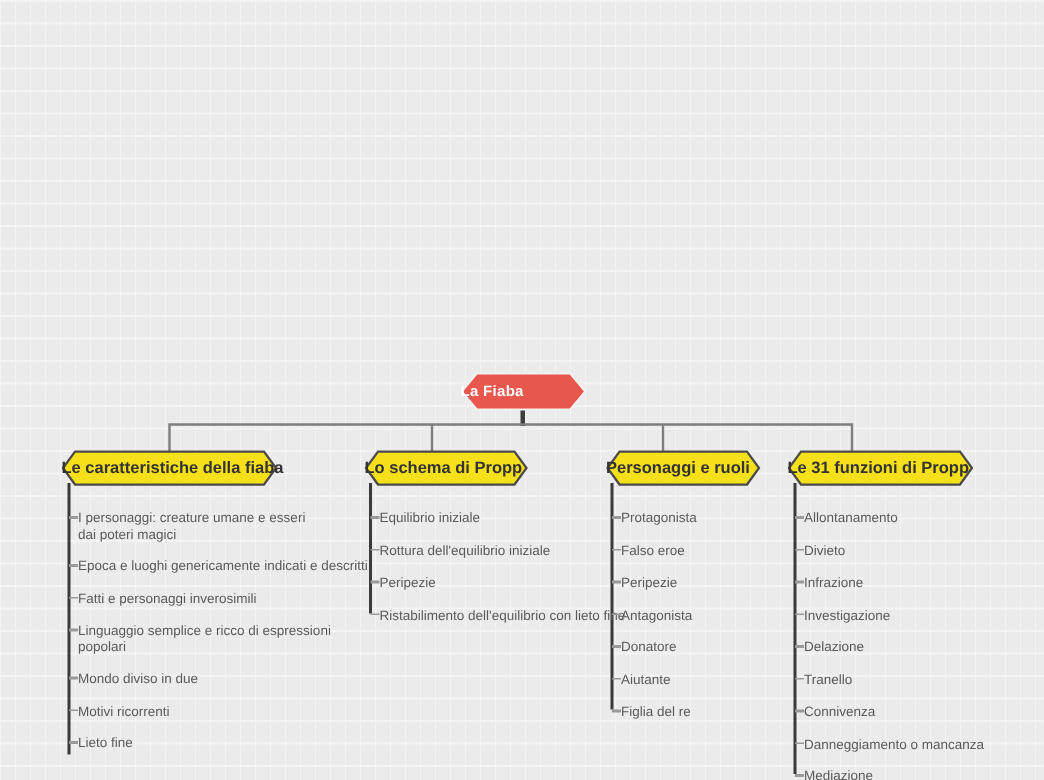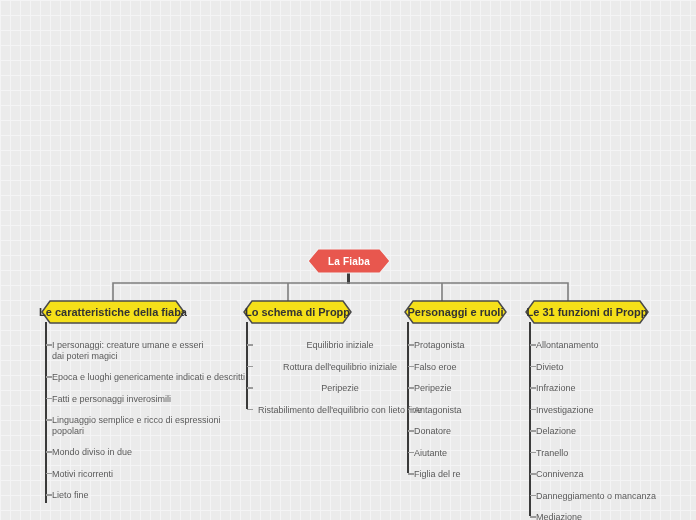--- a/index.html
+++ b/index.html
@@ -23,21 +23,21 @@
   svg.connectors {
     position: absolute;
     left: 0; top: 0;
     width: 696px; height: 520px;
     pointer-events: none;
   }
   .node {
     position: absolute;
     display: flex;
     align-items: center;
-    justify-content: center;
+    justify-content: flex-start;
     cursor: pointer;
   }
   .node svg.hex {
     position: absolute;
     left: 0; top: 0;
     width: 100%; height: 100%;
   }
   .node .node-label {
     position: relative;
     z-index: 2;
@@ -72,21 +72,21 @@
   }
   .item .tick {
     position: absolute;
     left: 0;
     top: 4px;
     width: 6px;
     height: 1.5px;
     background: #9a9a9a;
   }
   .col-caratteristiche { width: 200px; }
-  .col-schema          { width: 180px; text-align: center; }
+  .col-schema          { width: 180px; }
   .col-personaggi      { width: 140px; }
   .col-funzioni        { width: 170px; }
   .col-caratteristiche .item:first-child .item-label {
     display: inline-block;
     max-width: 164px;
   }
 </style>
 </head>
 <body>
 

